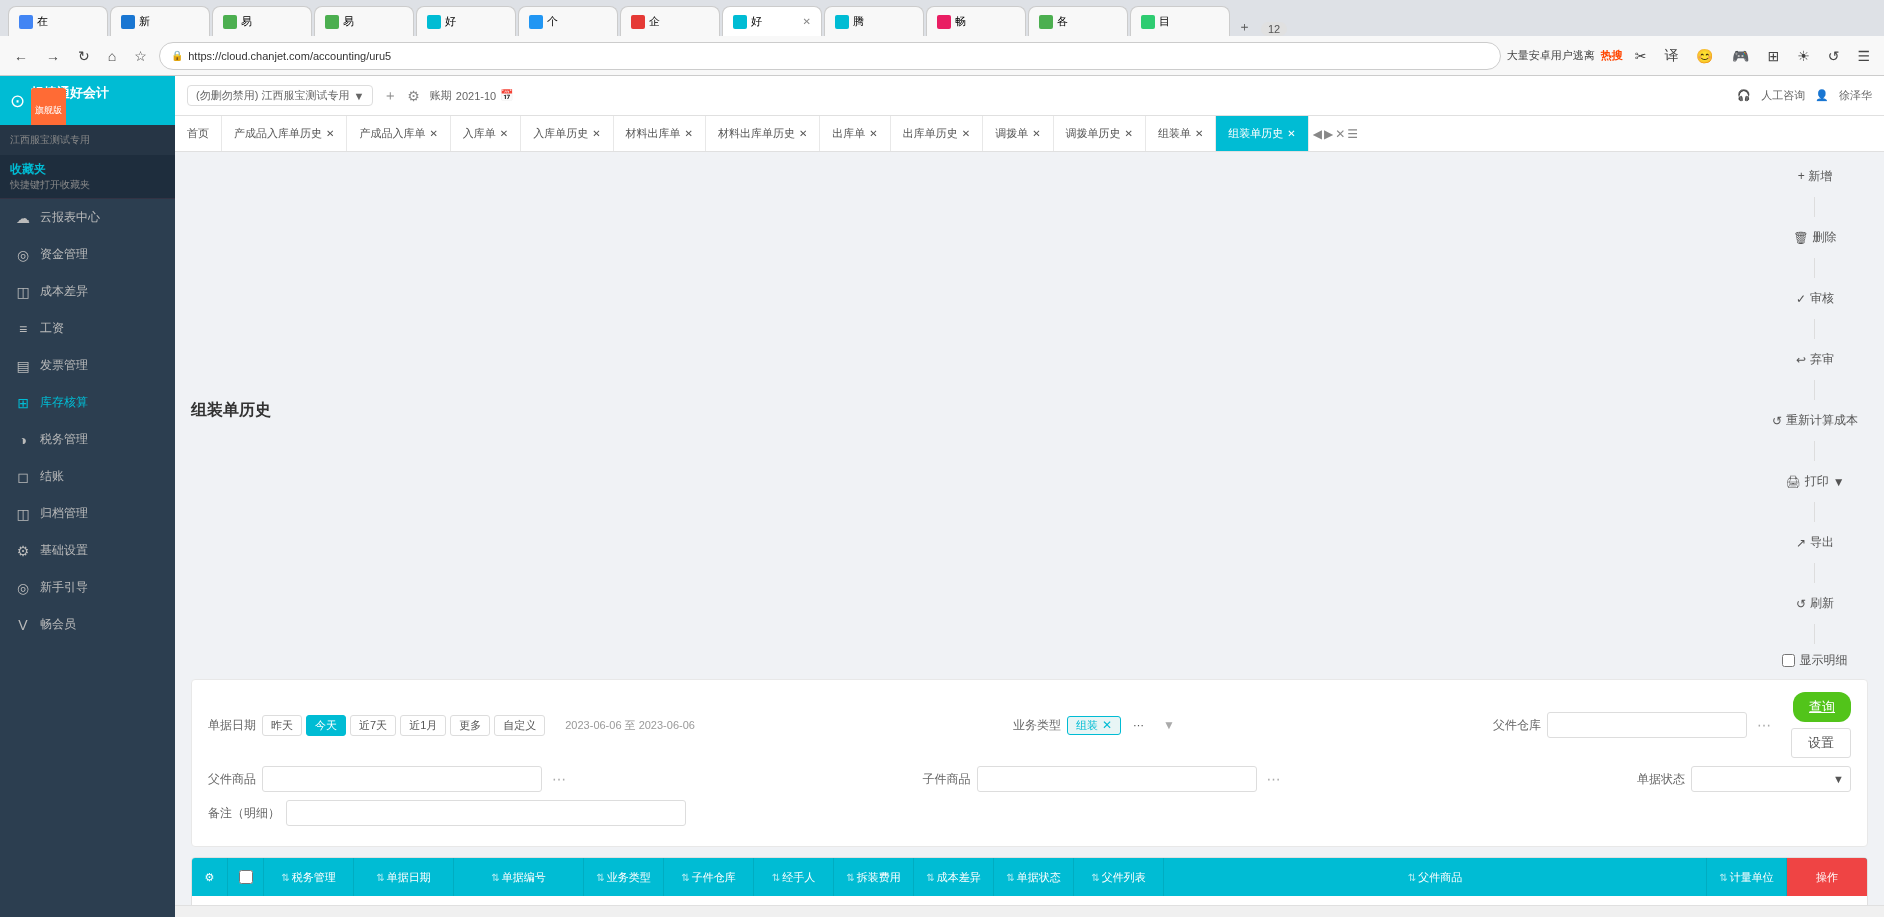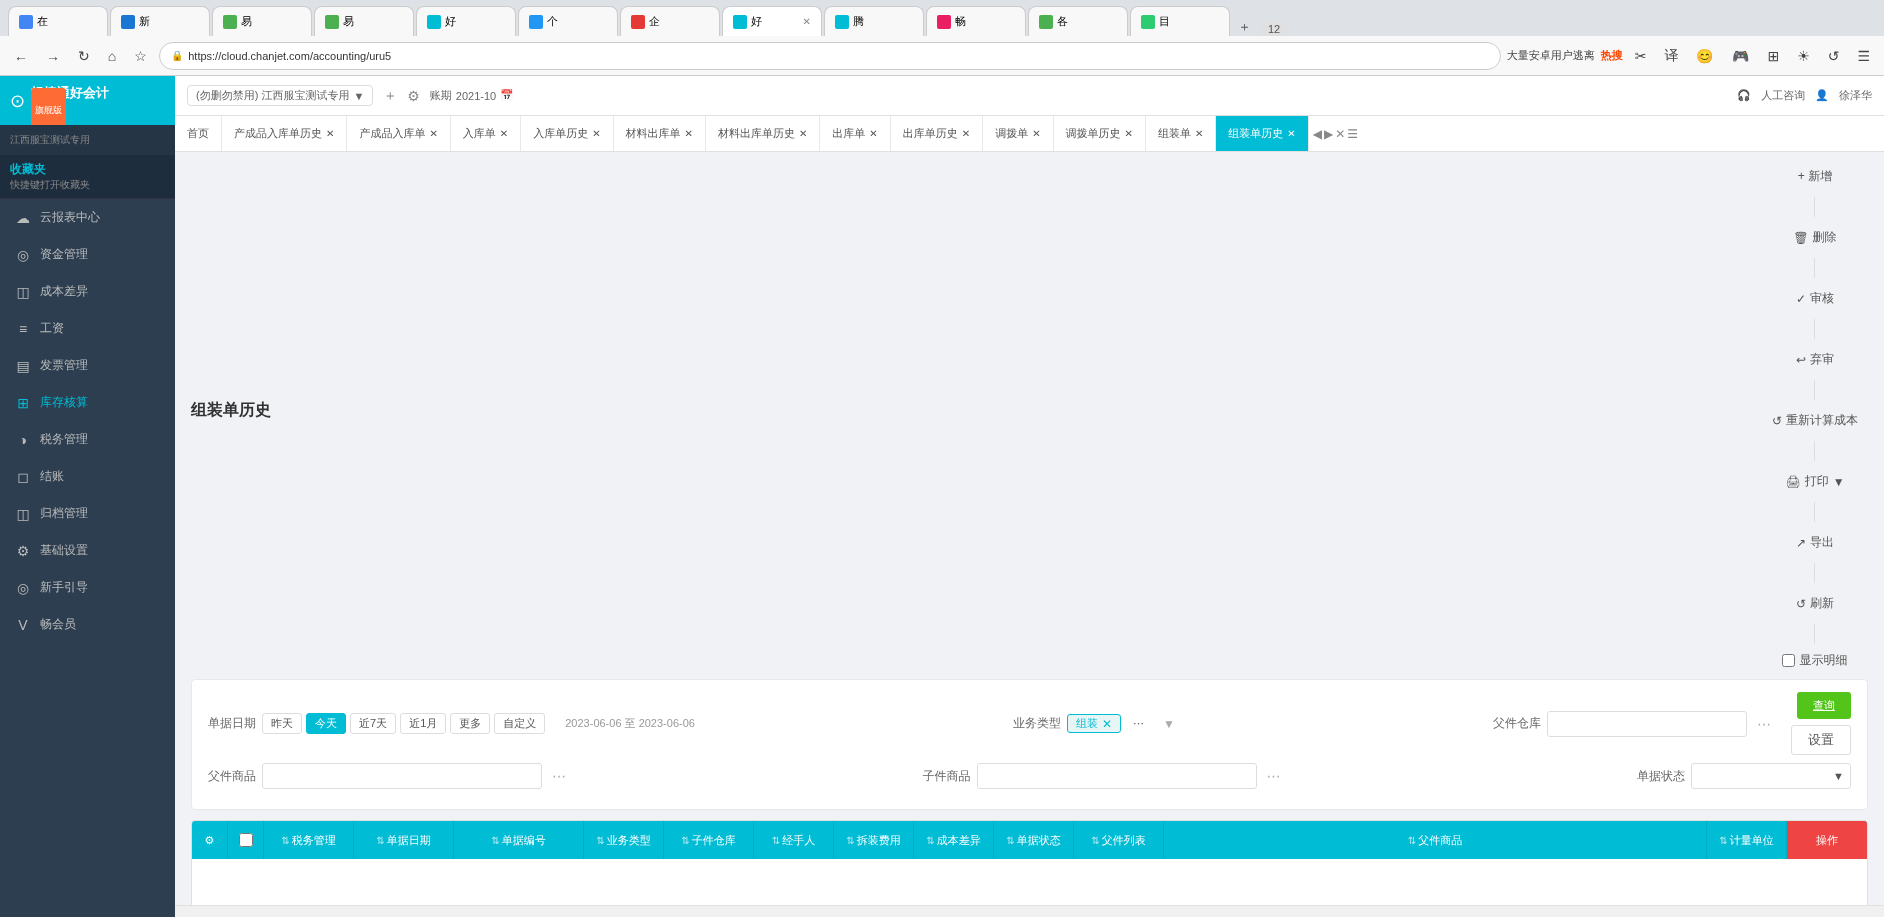--- a/index.html
+++ b/index.html
@@ -96,21 +96,21 @@
     .th-costdiff { width: 80px; flex-shrink: 0; }
     .th-status { width: 80px; flex-shrink: 0; }
     .th-parentlist { width: 90px; flex-shrink: 0; }
     .th-parentgoods { flex: 1; min-width: 100px; }
     .th-unit { width: 80px; flex-shrink: 0; }
     .th-action { width: 80px; flex-shrink: 0; background: #ef4444; }
 
     .table-empty { padding: 60px; text-align: center; color: #bbb; font-size: 13px; }
 
     
-    .query-btn { background: #52c41a; color: #fff; border: none; padding: 6px 16px; border-radius: 3px; font-size: 11px; cursor: pointer; text-decoration: underline; }
+    .query-btn { background: #52c41a; color: #fff; border: none; padding: 6px 16px; border-radius: 12px; font-size: 13px; cursor: pointer; text-decoration: underline; }
     .settings-btn { background: #fff; color: #555; border: 1px solid #ddd; padding: 5px 16px; border-radius: 3px; font-size: 13px; cursor: pointer; }
 
     .filter-query-col { display: flex; flex-direction: column; gap: 6px; align-items: flex-end; }
 
     .ellipsis-btn { background: none; border: none; color: #aaa; cursor: pointer; font-size: 14px; padding: 0 4px; }
 
     
     .scrollbar-area { height: 12px; background: #f0f0f0; border-top: 1px solid #e0e0e0; }
 
     .checkbox-input { width: 14px; height: 14px; cursor: pointer; }
@@ -468,20 +468,26 @@
 
           <div class="filter-item">
             <span class="filter-label">单据状态</span>
             <div class="filter-dropdown" style="width:160px;">
               <span></span>
               <span>▼</span>
             </div>
           </div>
         </div>
 
+        <div class="filter-row">
+          <div class="filter-item">
+            <span class="filter-label">备注（明细）</span>
+            <input class="filter-input" style="width: 400px;">
+          </div>
+        </div>
 
       </div>
 
       <div class="data-table-wrapper">
         <div class="data-table-header">
           <div class="th-cell th-settings">
             <span>⚙</span>
           </div>
           <div class="th-cell th-checkbox">
             <input type="checkbox" class="checkbox-input" style="">

